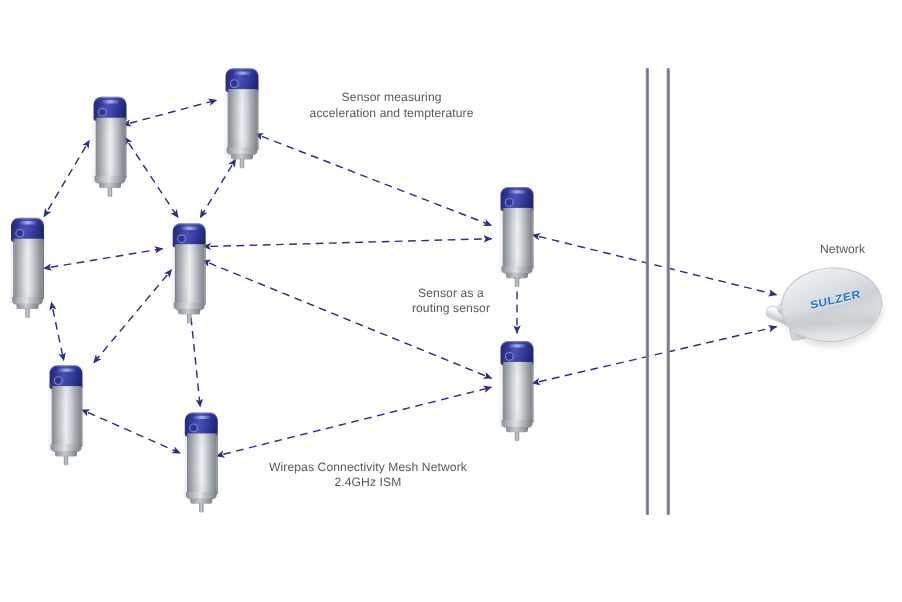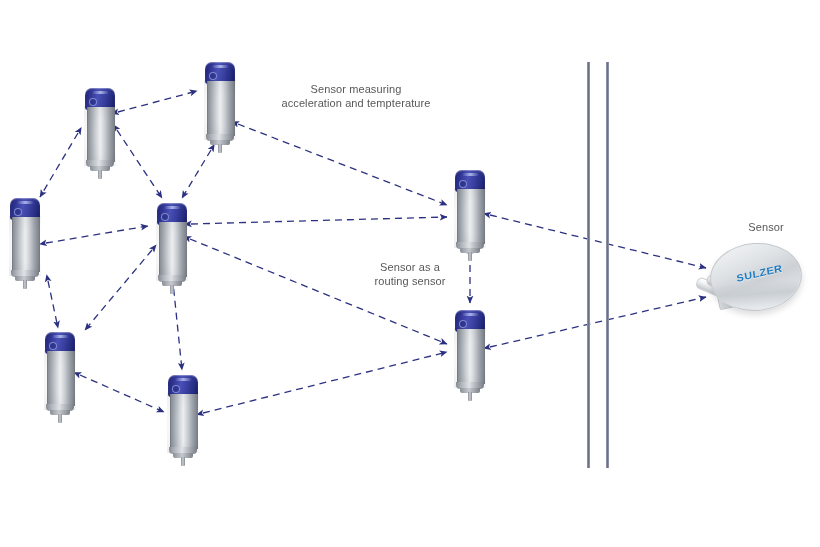--- a/index.html
+++ b/index.html
@@ -315,16 +315,18 @@
       <div class="gw-port"></div>
       <div class="gw-disc"></div>
       <div class="gw-side"></div>
       <div class="gw-logo">SULZER</div>
     </div>
 
     <div class="label" id="label-1" style="left: 350px; top: 260px; width: 120px;">Sensor as a
 routing sensor</div>
     <div class="label" id="label-0" style="left: 266px; top: 82px; width: 180px;">Sensor measuring
 acceleration and tempterature</div>
-    <div class="label" id="label-3" style="left: 716px; top: 220px; width: 100px;">Sensor</div>
+    <div class="label" id="label-2" style="left: 227px; top: 418px; width: 215px;">Wirepas Connectivity Mesh Network
+2.4GHz ISM</div>
+    <div class="label" id="label-3" style="left: 716px; top: 220px; width: 100px;">Network</div>
   </div>
 
 </div>
 
 </body></html>

